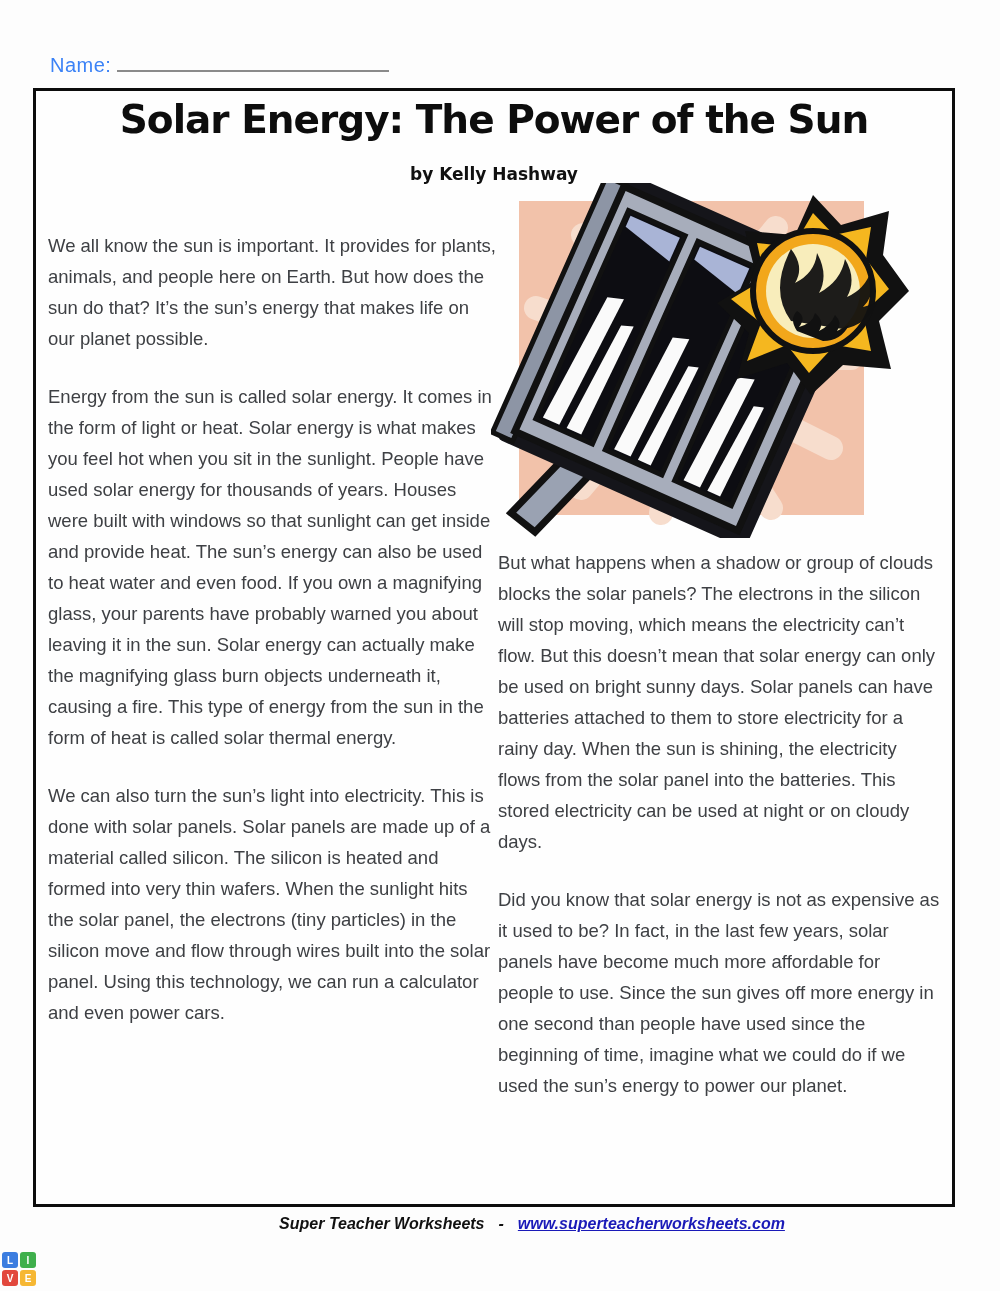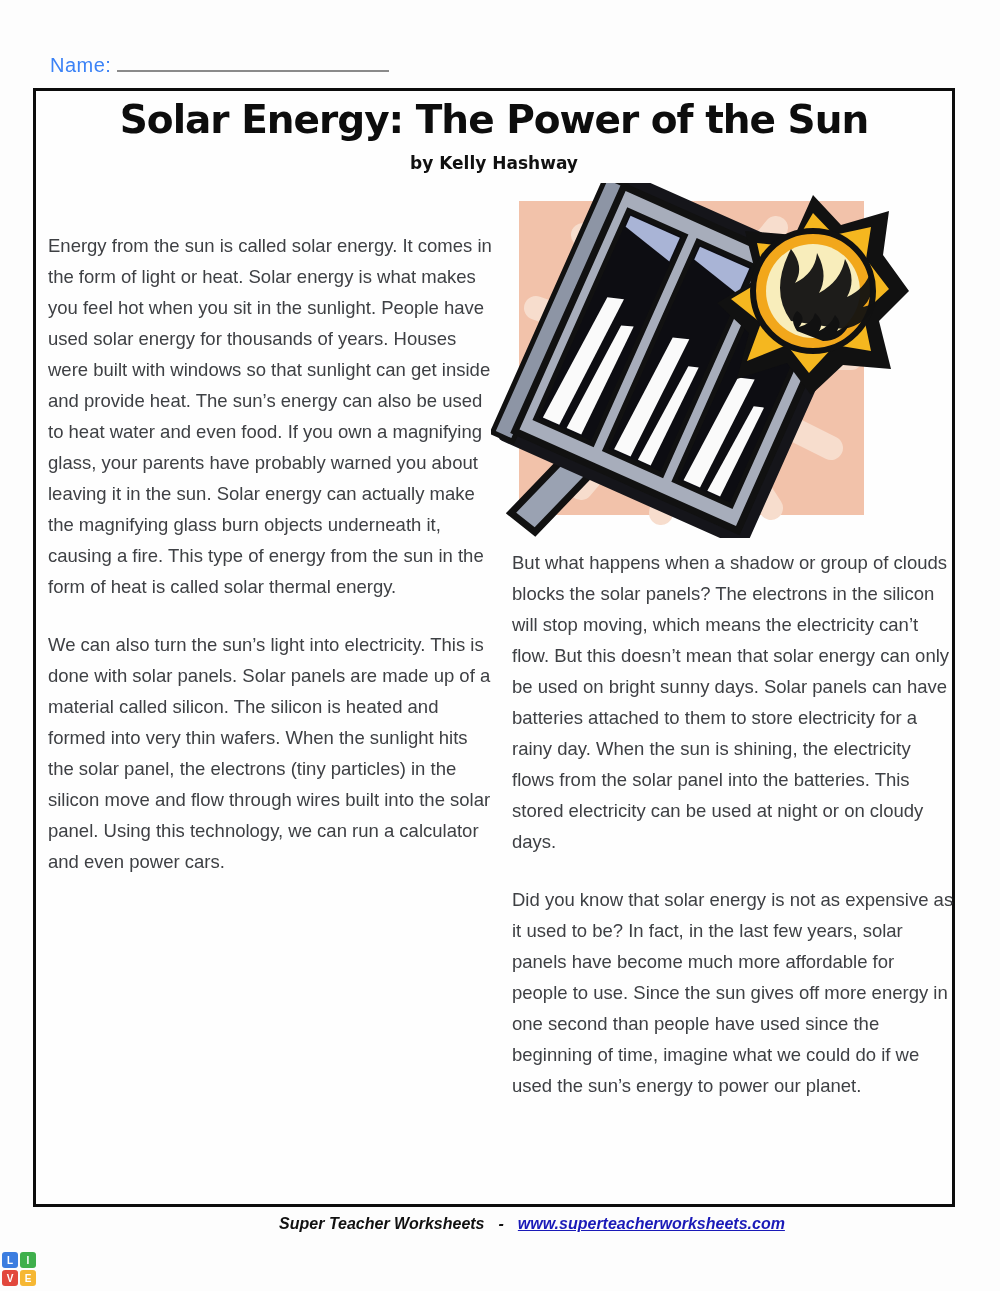--- a/index.html
+++ b/index.html
@@ -43,32 +43,32 @@
     color: #0d0d0d;
     margin: 0;
   }
   .byline {
     position: absolute; top: 57px; left: 0; right: 0;
     text-align: center;
     font-family: "DejaVu Sans", sans-serif;
     font-weight: bold;
     font-size: 17px;
     color: #111;
-    margin: 5px;
+    margin: 16px;
   }
 
   .col {
     position: absolute;
     font-size: 18.5px;
     line-height: 31px;
     color: #3e4044;
   }
   .col p { margin: 0 0 27px 0; }
   .col-left  { left: 12px;  top: 139px; width: 448px; }
-  .col-right { left: 476px; top: 456px; width: 442px; }
+  .col-right { left: 462px; top: 456px; width: 442px; }
 
   .illustration {
     position: absolute; left: 455px; top: 92px;
     width: 420px; height: 355px;
   }
 
   
   .credit {
     position: absolute; left: 0; top: 1215px; width: 1000px;
     text-align: center;
@@ -177,20 +177,21 @@
       <circle cx="322" cy="108" r="47" fill="#f8edbb"></circle>
 
       <g fill="#111111">
         <path d="M300,66 q14,18 4,34 q20,-10 22,-30 q12,22 2,40 q22,-12 26,-34 q12,20 2,38 q18,-8 24,-26 q6,22 -8,36 l14,-4 q-10,22 -34,26 l-52,-8 q-22,-30 0,-72 z" opacity="0.95"></path>
         <path d="M306,128 q10,6 2,16 q14,-4 16,-14 q10,8 4,18 q12,-6 16,-16 q8,8 2,16 l12,-6 q-8,16 -26,16 l-26,-10 q-8,-12 0,-20 z"></path>
       </g>
     </g>
   </svg>
 
   <div class="col col-left">
+    <p>We all know the sun is important. It provides for plants, animals, and people here on Earth. But how does the sun do that? It’s the sun’s energy that makes life on our planet possible.</p>
     <p>Energy from the sun is called solar energy. It comes in the form of light or heat. Solar energy is what makes you feel hot when you sit in the sunlight. People have used solar energy for thousands of years. Houses were built with windows so that sunlight can get inside and provide heat. The sun’s energy can also be used to heat water and even food. If you own a magnifying glass, your parents have probably warned you about leaving it in the sun. Solar energy can actually make the magnifying glass burn objects underneath it, causing a fire. This type of energy from the sun in the form of heat is called solar thermal energy.</p>
     <p>We can also turn the sun’s light into electricity. This is done with solar panels. Solar panels are made up of a material called silicon. The silicon is heated and formed into very thin wafers. When the sunlight hits the solar panel, the electrons (tiny particles) in the silicon move and flow through wires built into the solar panel. Using this technology, we can run a calculator and even power cars.</p>
   </div>
 
   <div class="col col-right">
     <p>But what happens when a shadow or group of clouds blocks the solar panels? The electrons in the silicon will stop moving, which means the electricity can’t flow. But this doesn’t mean that solar energy can only be used on bright sunny days. Solar panels can have batteries attached to them to store electricity for a rainy day. When the sun is shining, the electricity flows from the solar panel into the batteries. This stored electricity can be used at night or on cloudy days.</p>
     <p>Did you know that solar energy is not as expensive as it used to be? In fact, in the last few years, solar panels have become much more affordable for people to use. Since the sun gives off more energy in one second than people have used since the beginning of time, imagine what we could do if we used the sun’s energy to power our planet.</p>
   </div>
 
 </div>

